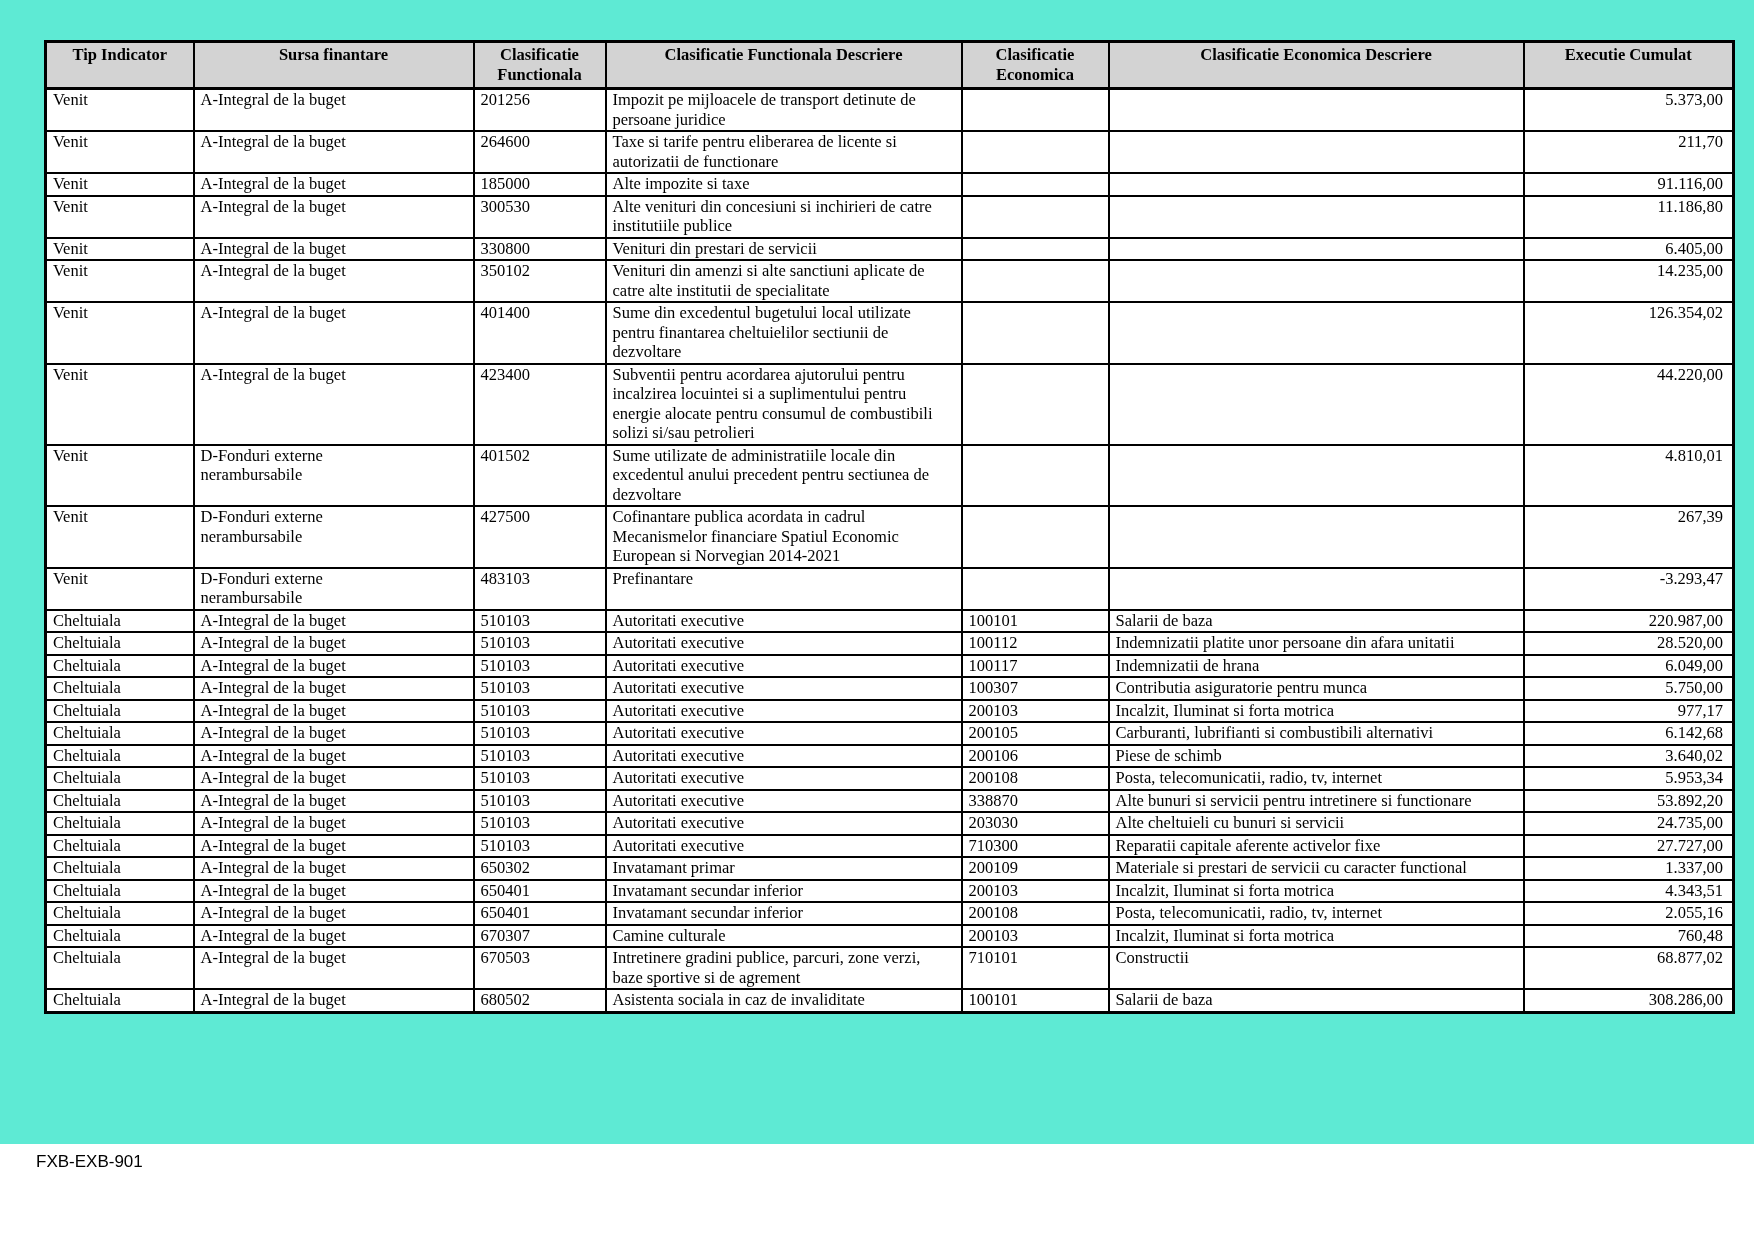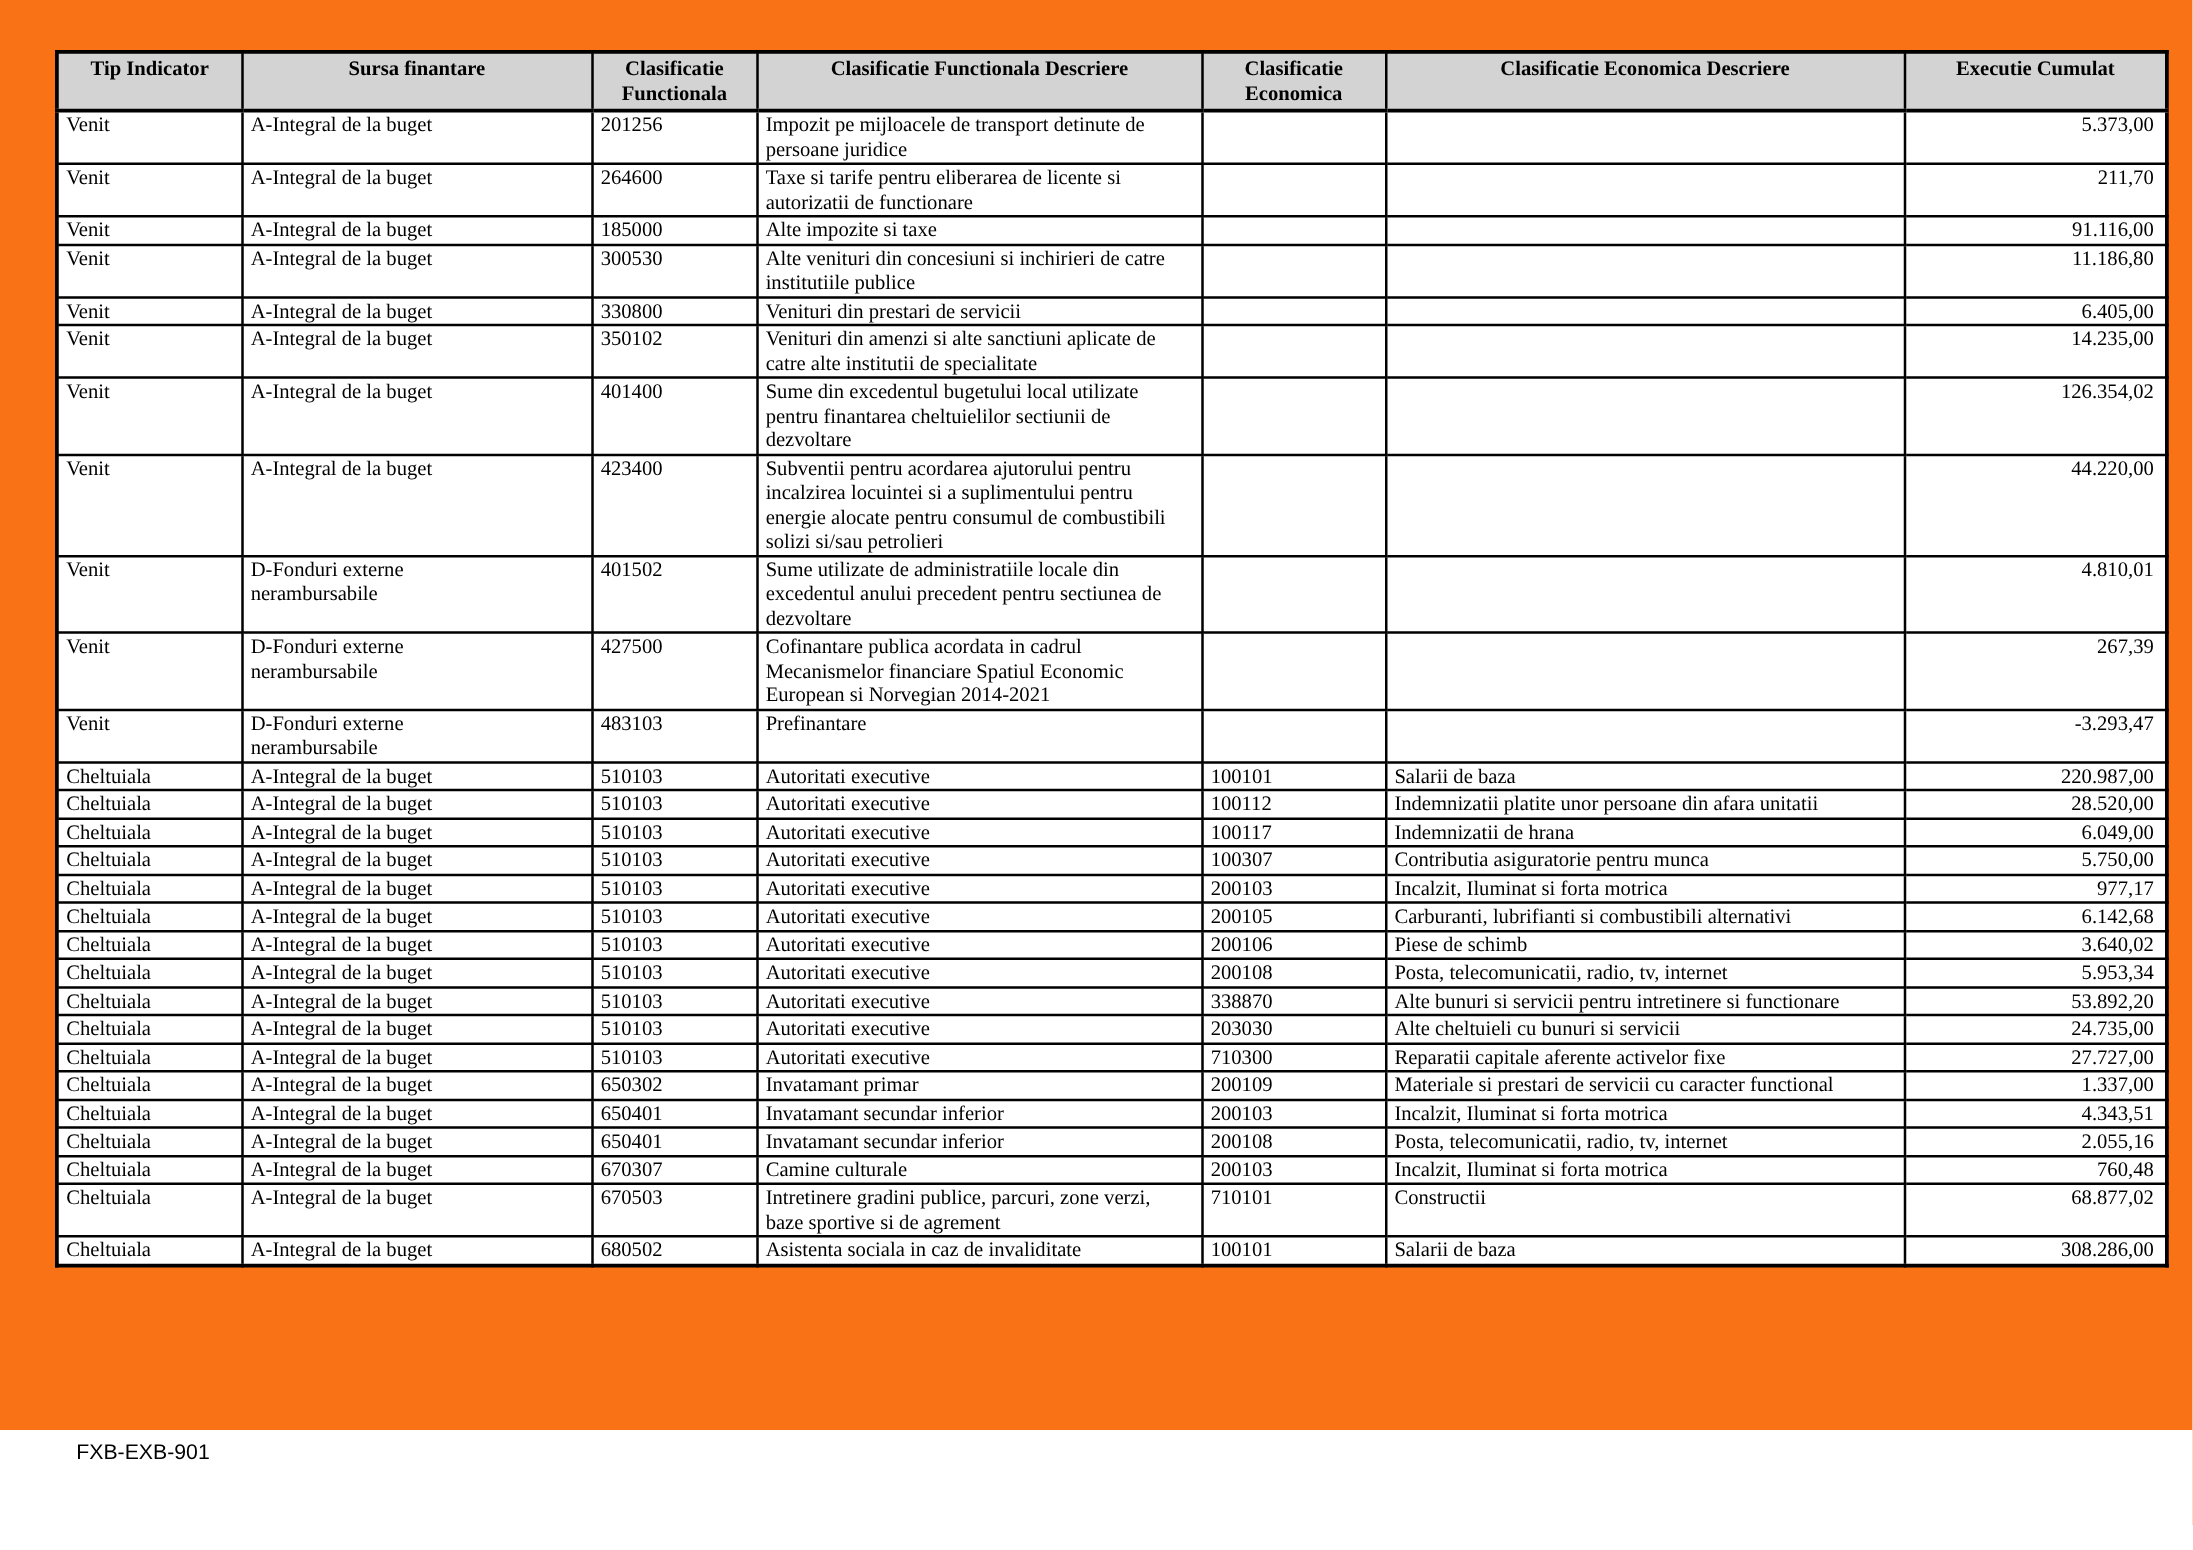--- a/index.html
+++ b/index.html
@@ -7,21 +7,21 @@
     padding: 0;
     background: #ffffff;
     width: 1754px;
     height: 1240px;
     overflow: hidden;
   }
   .sheet {
     position: relative;
     width: 1754px;
     height: 1144px;
-    background: #f97316;
+    background: #5eead4;
   }
   table.budget {
     position: absolute;
     left: 44px;
     top: 40px;
     width: 1688px;
     border-collapse: collapse;
     table-layout: fixed;
     border: 3px solid #000;
     font-family: "Liberation Serif", serif;
@@ -44,21 +44,21 @@
   }
   table.budget td {
     padding: 0 6px 1px 6px;
     background: #ffffff;
   }
   table.budget td.c2 { padding-right: 72px; }
   table.budget td.c7 { text-align: right; padding-right: 9px; margin-left: 43px; }
   table.budget tr { height: 21px; }
   .report-code {
     position: absolute;
-    left: 61px;
+    left: 36px;
     top: 1152px;
     font-family: "Liberation Sans", sans-serif;
     font-size: 17px;
     color: #000;
   }
 </style>
 </head>
 <body>
 
 <div class="sheet">

